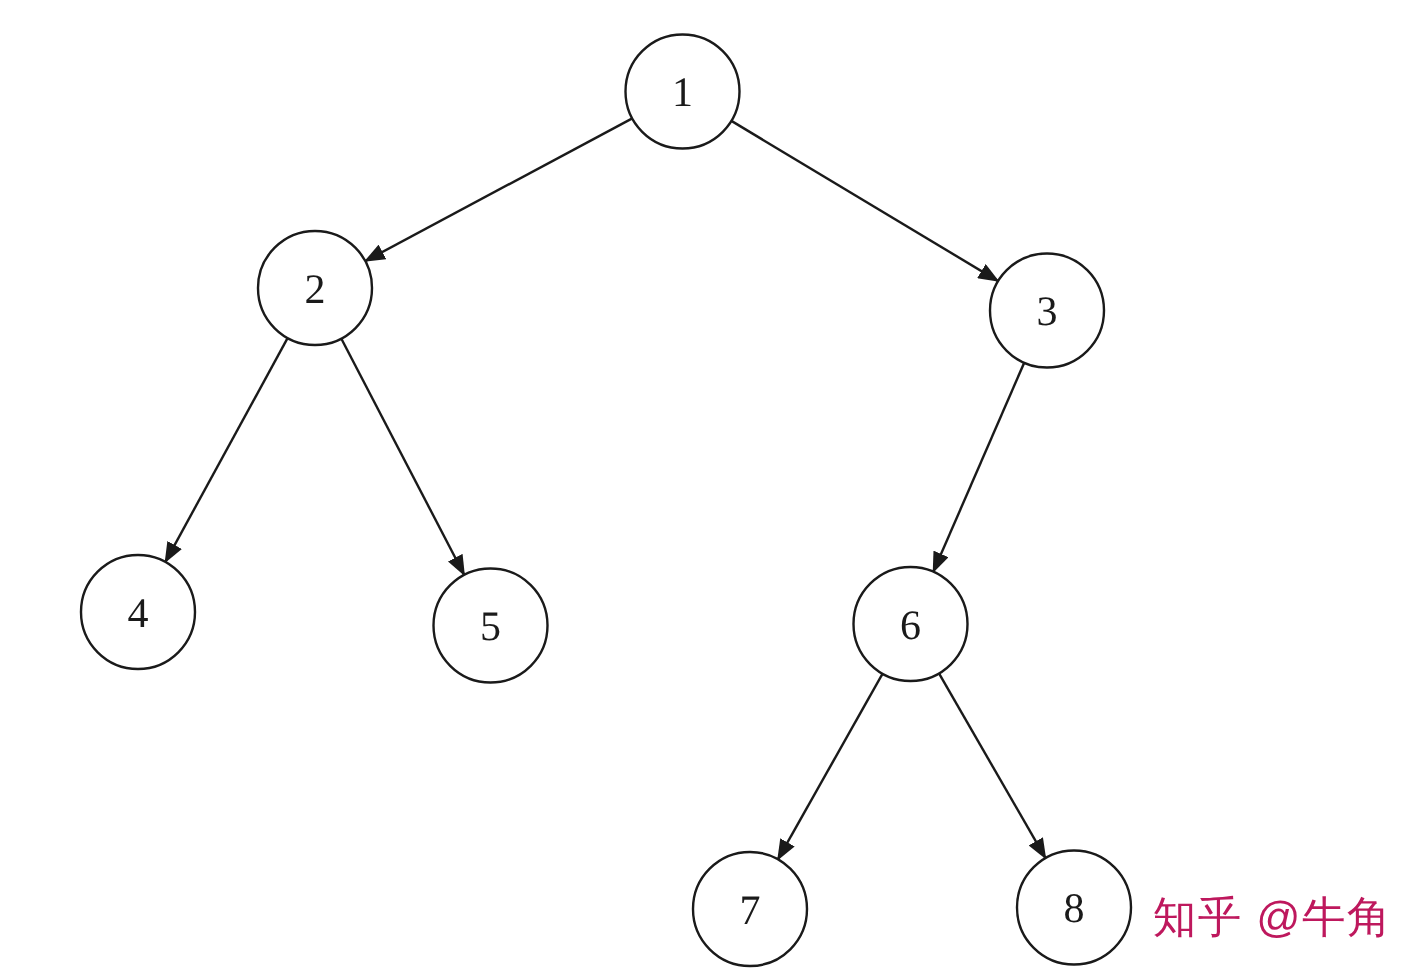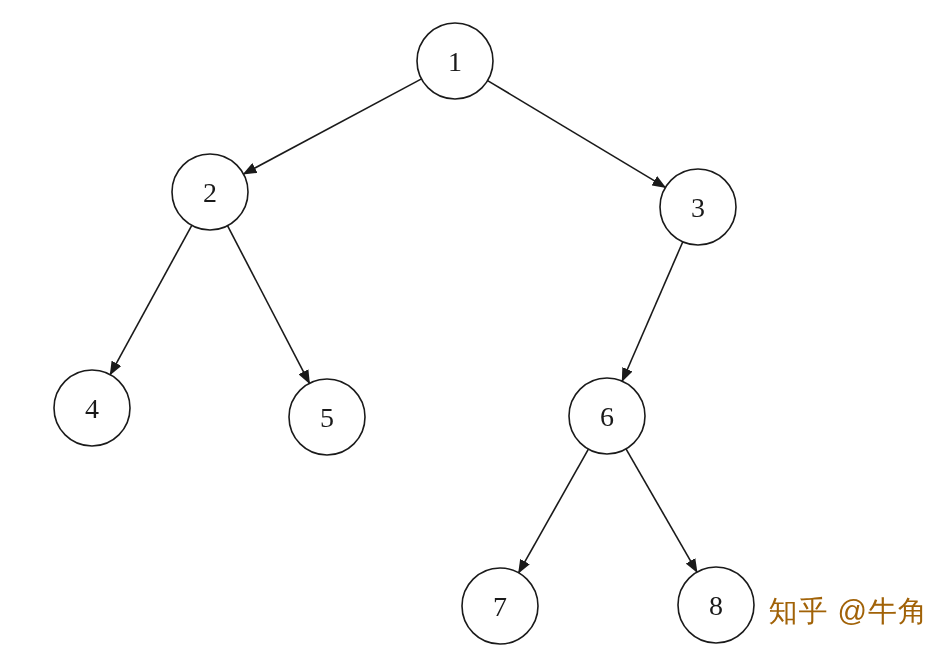--- a/index.html
+++ b/index.html
@@ -84,14 +84,14 @@
           <circle cx="500" cy="606" r="38" fill="#ffffff" stroke="#1a1a1a" stroke-width="1.6"></circle>
           <text x="500" y="606" dy="0.35em" text-anchor="middle" class="node-label">7</text>
         </g>
         <g>
           <circle cx="716" cy="605" r="38" fill="#ffffff" stroke="#1a1a1a" stroke-width="1.6"></circle>
           <text x="716" y="605" dy="0.35em" text-anchor="middle" class="node-label">8</text>
         </g>
       </g>
   </svg>
 
-  <div class="watermark" style="color: #a16207;">知乎 @牛角</div>
+  <div class="watermark" style="color: #be185d;">知乎 @牛角</div>
 </div>
 
 </body></html>

